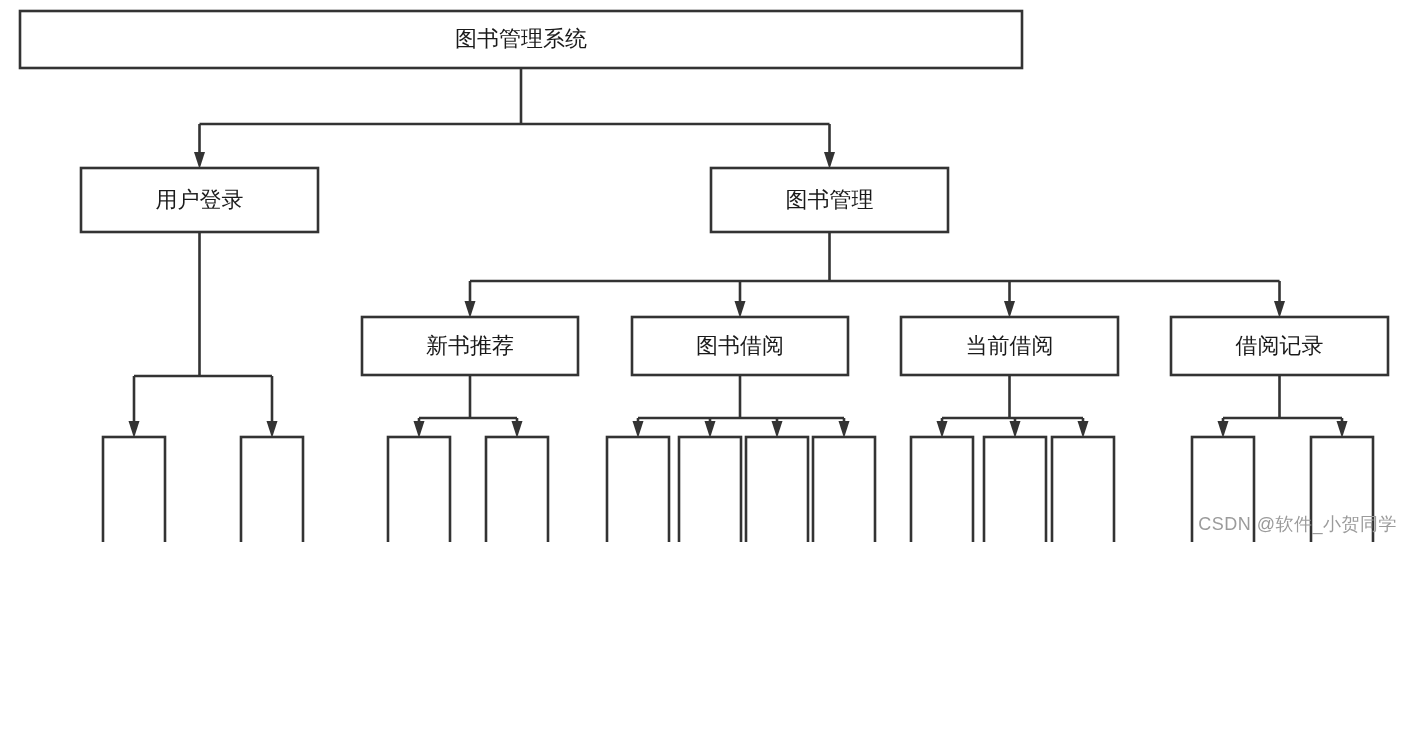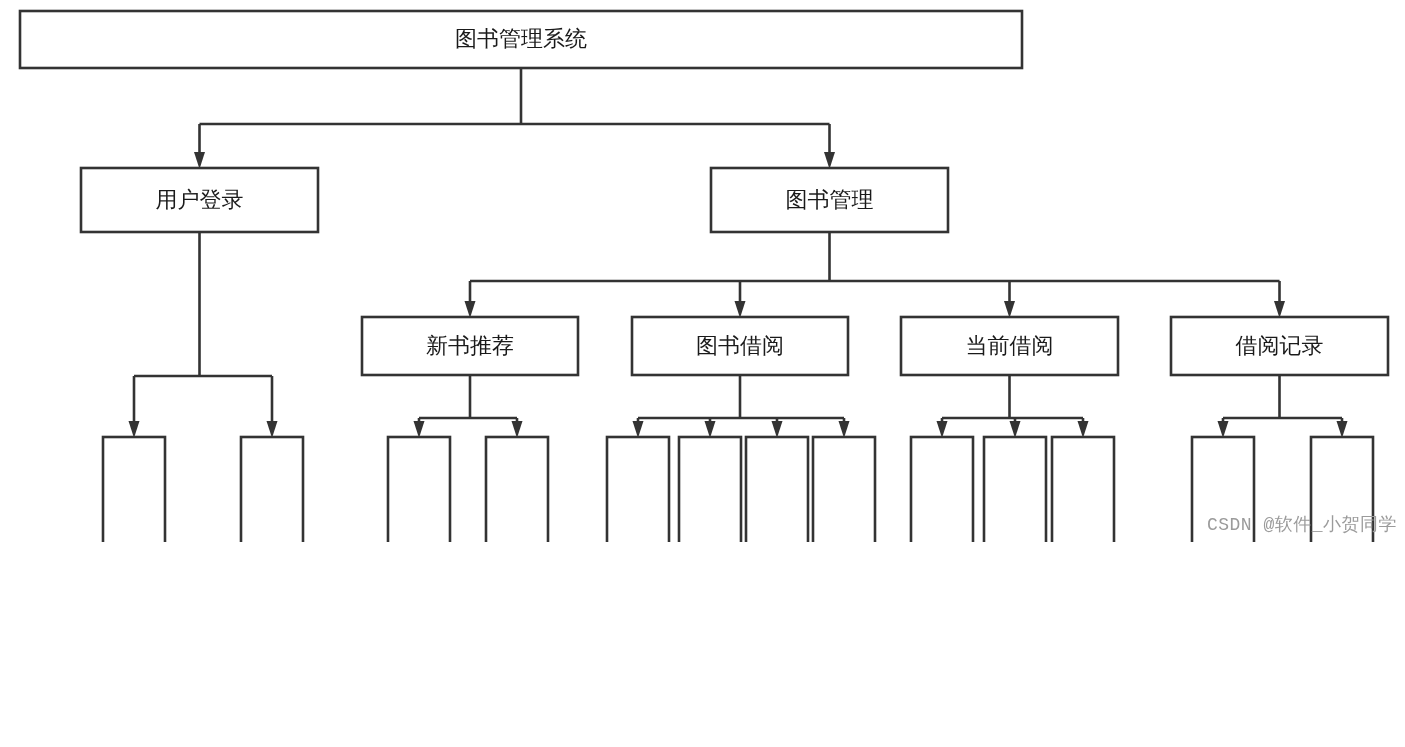--- a/index.html
+++ b/index.html
@@ -64,21 +64,21 @@
     line-height: 1.12;
     letter-spacing: 2px;
     color: #1a1a1a;
     text-align: center;
     white-space: nowrap;
   }
   .watermark {
     position: absolute;
     right: 8px;
     bottom: 6px;
-    font-family: Liberation Mono, monospace;
+    font-family: Liberation Sans, sans-serif;
     font-size: 18px;
     color: #9b9b9b;
     letter-spacing: 0.5px;
     white-space: nowrap;
     pointer-events: none;
   }
 </style>
 </head>
 <body>
 

